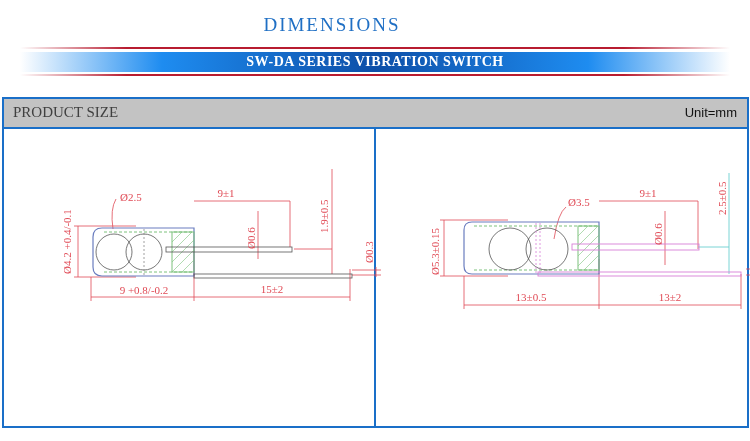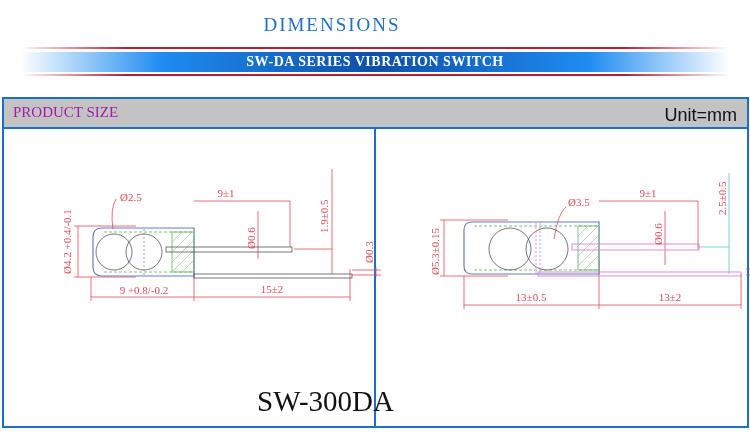--- a/index.html
+++ b/index.html
@@ -5,22 +5,22 @@
   html,body{margin:0;padding:0;background:#fff;}
   body{width:750px;height:441px;position:relative;overflow:hidden;font-family:"Liberation Serif","DejaVu Serif",serif;}
   .title{position:absolute;left:0;top:14px;width:664px;text-align:center;font-size:19px;letter-spacing:2px;color:#1f6fc4;font-family:"Liberation Serif",serif;}
   .rule{position:absolute;left:20px;width:710px;height:2px;background:linear-gradient(to right,rgba(190,20,40,0),#b81c30 15%,#b81c30 85%,rgba(190,20,40,0));}
   .rule.top{top:47px;}
   .rule.bot{top:74px;}
   .banner{position:absolute;left:20px;top:52px;width:710px;height:20px;background:linear-gradient(to right,rgba(30,140,240,0),#1e8cf0 20%,#0d4fa8 50%,#1e8cf0 80%,rgba(30,140,240,0));}
   .banner span{display:block;text-align:center;color:#fff;font-size:14px;line-height:20px;font-weight:bold;letter-spacing:0.5px;}
   .box{position:absolute;left:2px;top:97px;width:743px;height:327px;border:2px solid #1a6fc8;box-sizing:content-box;}
   .head{position:absolute;left:0;top:0;width:743px;height:28px;background:#c3c3c3;border-bottom:2px solid #1a6fc8;}
-  .head .ps{position:absolute;left:9px;top:5px;font-size:15px;color:#a21caf;}
-  .head .unit{position:absolute;right:10px;top:6px;font-size:18px;color:#111;font-family:"Liberation Sans",sans-serif;padding-left:7px;}
+  .head .ps{position:absolute;left:9px;top:5px;font-size:15px;color:#404040;}
+  .head .unit{position:absolute;right:10px;top:6px;font-size:13px;color:#111;font-family:"Liberation Sans",sans-serif;padding-left:7px;}
   .divider{position:absolute;left:370px;top:30px;width:2px;height:297px;background:#1a6fc8;}
   .cell{position:absolute;top:30px;height:297px;margin-left:32px;}
   .cell.l{left:0;width:370px;}
   .cell.r{left:372px;width:371px;border-radius:7px;}
   .model{position:absolute;right:12px;bottom:8px;font-size:29px;color:#111;}
   svg{position:absolute;left:0;top:0;}
   .dim{font-family:"Liberation Serif",serif;fill:#e04a55;font-size:11px;}
 </style>
 </head>
 <body>
@@ -86,21 +86,20 @@
       <rect x="158" y="145" width="158" height="4" fill="none" stroke="#555" stroke-width="0.8"></rect>
       <text class="dim" x="84" y="72">Ø2.5</text>
       <text class="dim" x="190" y="68" text-anchor="middle">9±1</text>
       <text class="dim" x="108" y="165" text-anchor="middle">9 +0.8/-0.2</text>
       <text class="dim" x="236" y="164" text-anchor="middle">15±2</text>
       <text class="dim" transform="translate(35 145) rotate(-90)">Ø4.2 +0.4/-0.1</text>
       <text class="dim" transform="translate(219 120) rotate(-90)">Ø0.6</text>
       <text class="dim" transform="translate(292 104) rotate(-90)">1.9±0.5</text>
       <text class="dim" transform="translate(337 134) rotate(-90)">Ø0.3</text>
     </svg>
-    <div class="model">SW-300DA</div>
   </div>
 
   <div class="cell r">
     <svg width="371" height="297" viewBox="0 0 371 297">
       <g stroke="#e04a55" stroke-width="0.8" fill="none">
         <line x1="32" y1="91" x2="100" y2="91"></line>
           <line x1="32" y1="147" x2="100" y2="147"></line>
         <line x1="36" y1="91" x2="36" y2="147"></line>
         <line x1="56" y1="147" x2="56" y2="180"></line>
           <line x1="191" y1="130" x2="191" y2="180"></line>

